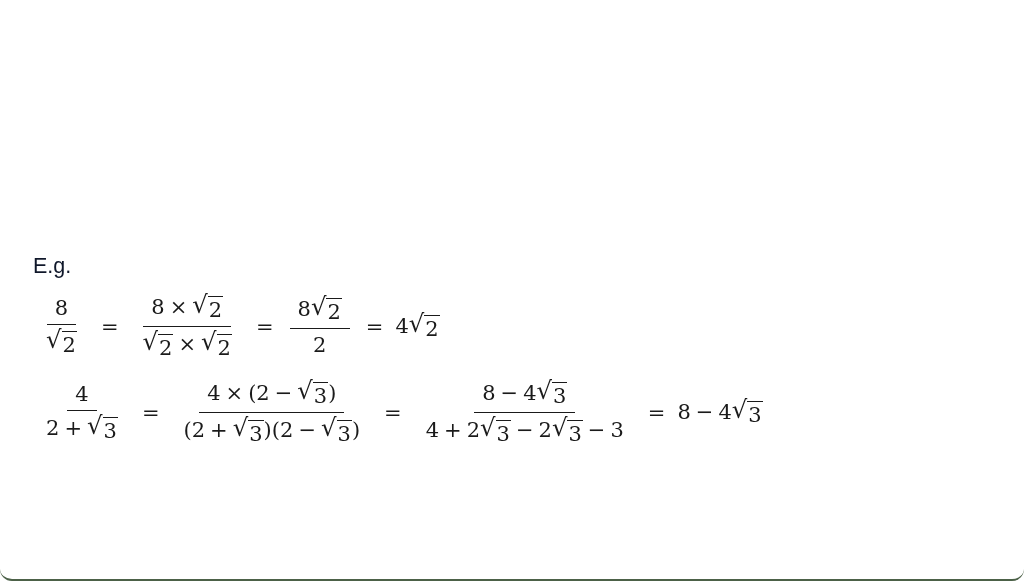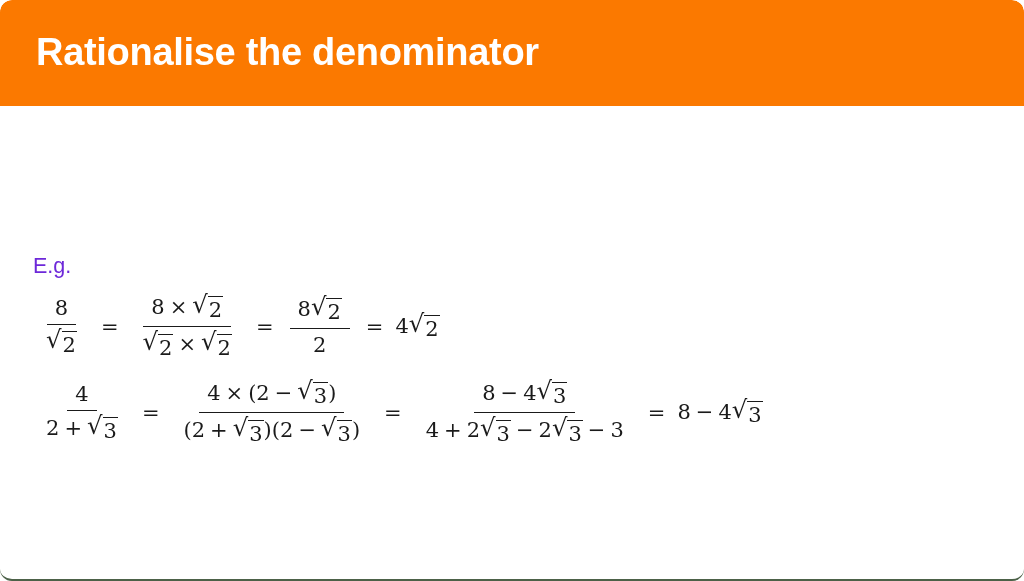--- a/index.html
+++ b/index.html
@@ -72,21 +72,21 @@
   }
   .intro-paragraph .lead {
     font-weight: bold;
   }
 
   .eg-label {
     position: absolute;
     left: 33px;
     top: 145px;
     margin: 0;
-    color: #6d28d9;
+    color: #0f172a;
     font-size: 21.5px;
     line-height: 30px;
     font-family: "Liberation Sans", sans-serif;
   }
 
   
   .math-row {
     position: absolute;
     display: flex;
     align-items: center;
@@ -139,23 +139,20 @@
   }
 
   .mop { padding: 0 5px; }
   .mparen { padding: 0 0px; }
 </style>
 </head>
 <body>
 
 <div class="slide">
 
-  <div class="slide-header">
-    <h1 class="slide-title">Rationalise the denominator</h1>
-  </div>
 
   <div class="slide-body">
 
 
     <p class="eg-label">E.g.</p>
 
     <div class="math-row" id="equation-1">
 
       <span class="mfrac">
         <span class="num">

